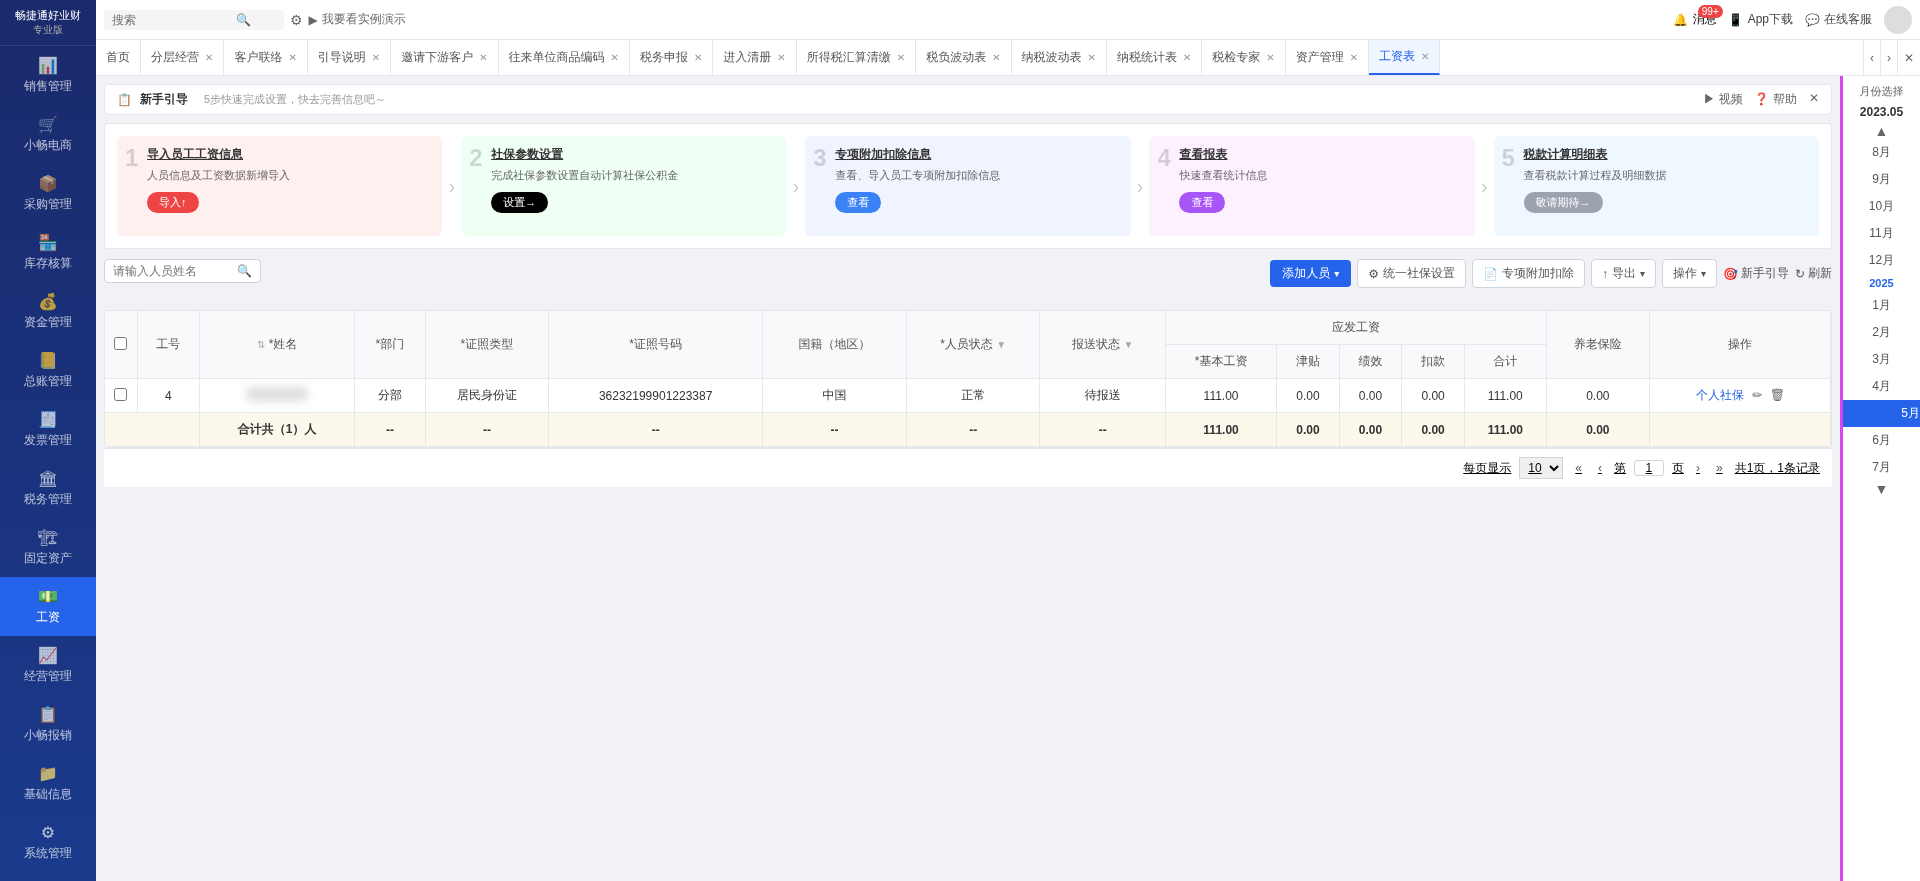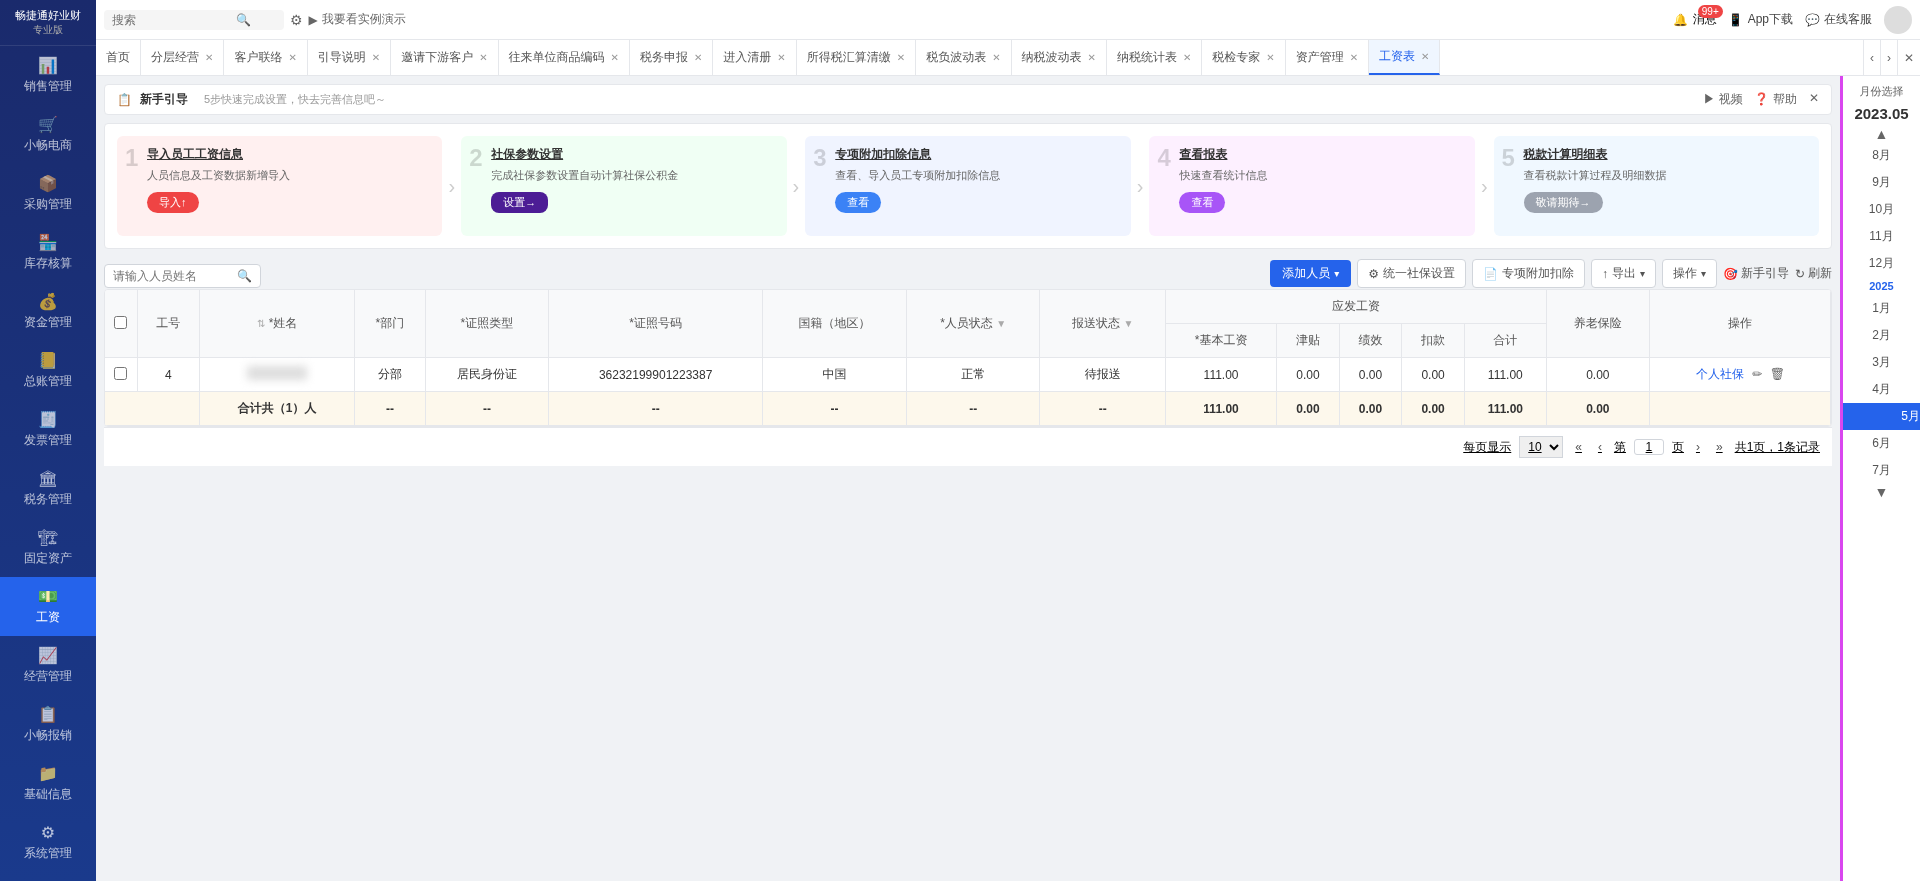--- a/index.html
+++ b/index.html
@@ -109,29 +109,29 @@
       position: absolute; top: 8px; left: 8px; font-size: 24px; font-weight: bold; opacity: 0.15;
     }
     .step-title { font-weight: bold; color: #333; font-size: 12px; margin-bottom: 4px; padding-left: 20px; text-decoration: underline; }
     .step-desc { color: #666; font-size: 11px; line-height: 1.5; padding-left: 20px; }
     .step-btn {
       margin-top: 8px; margin-left: 20px; display: inline-block;
       border-radius: 12px; padding: 3px 12px; font-size: 11px; cursor: pointer;
       border: none; color: #fff;
     }
     .step-btn-red { background: #ef4444; }
-    .step-btn-green { background: #4c1d95; border-radius: 8px; }
+    .step-btn-green { background: #000000; }
     .step-btn-blue { background: #3b82f6; }
     .step-btn-purple { background: #a855f7; }
     .step-btn-gray { background: #9ca3af; }
     .step-arrow { color: #ccc; font-size: 20px; padding: 0 6px; flex-shrink: 0; }
 
     
     .toolbar {
-      display: flex; align-items: flex-end; gap: 8px; margin-bottom: 1px;
+      display: flex; align-items: flex-start; gap: 8px; margin-bottom: 22px;
     }
     .search-input {
       display: flex; align-items: center; border: 1px solid #d1d5db; border-radius: 4px;
       padding: 4px 8px; background: #fff; gap: 4px;
     }
     .search-input input { border: none; outline: none; font-size: 12px; width: 120px; color: #999; }
     .toolbar-right { margin-left: auto; display: flex; align-items: center; gap: 6px; }
     .btn-primary {
       background: #2563eb; color: #fff; border: none; border-radius: 4px;
       padding: 5px 12px; cursor: pointer; display: flex; align-items: center; gap: 4px; font-size: 12px;
@@ -178,21 +178,21 @@
     .page-btn { cursor: pointer; color: #555; padding: 2px 4px; }
     .page-input { width: 30px; border: 1px solid #d1d5db; border-radius: 3px; text-align: center; font-size: 12px; }
 
     
     .month-panel {
       width: 80px; background: #fff; border-left: 3px solid #d946ef;
       display: flex; flex-direction: column; align-items: center;
       padding: 8px 0; flex-shrink: 0; position: relative;
     }
     .month-panel-title { font-size: 11px; color: #666; margin-bottom: 6px; }
-    .month-year { font-size: 15px; font-weight: bold; color: #333; margin-bottom: 4px; }
+    .month-year { font-size: 12px; font-weight: bold; color: #333; margin-bottom: 4px; }
     .month-nav { cursor: pointer; color: #666; font-size: 14px; }
     .month-item {
       width: 100%; text-align: center; padding: 5px 0; cursor: pointer;
       color: #555; font-size: 12px;
     }
     .month-item.active { background: #2563eb; color: #fff; border-radius: 0; text-align: right; }
     .month-panel-year-label {
       font-size: 11px; color: #2563eb; font-weight: bold; padding: 3px 0; cursor: pointer;
     }
 

